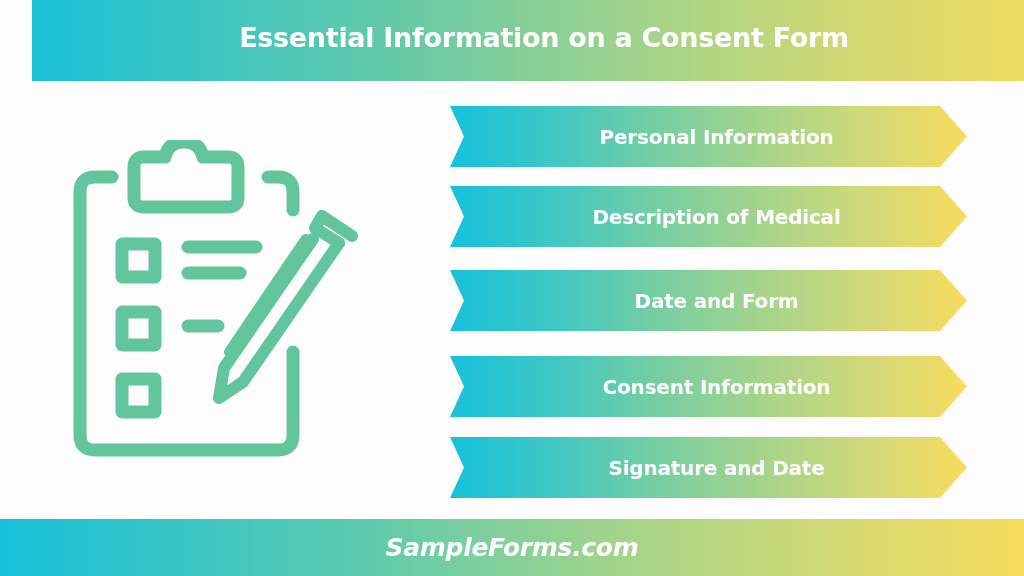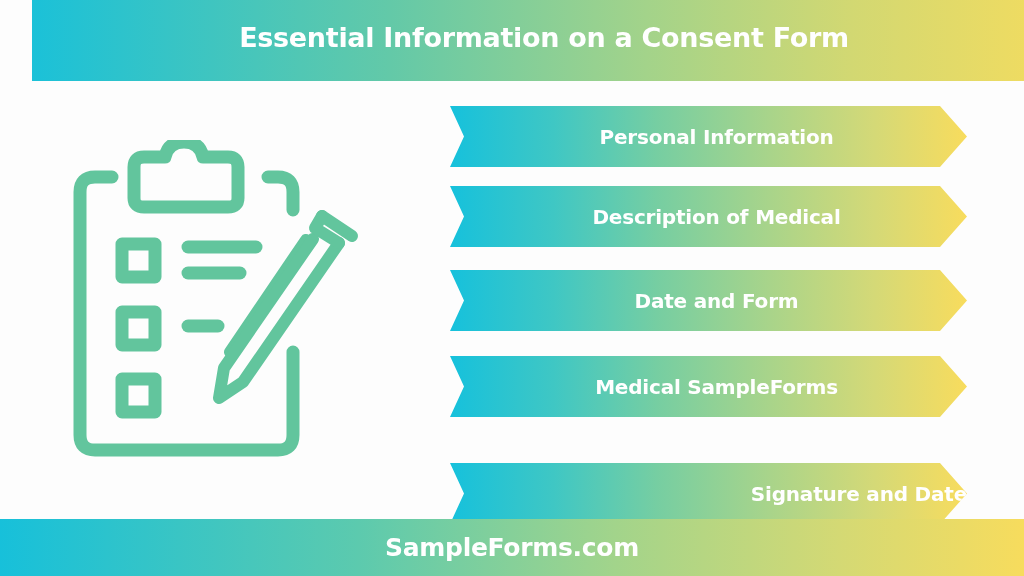--- a/index.html
+++ b/index.html
@@ -13,21 +13,21 @@
       background: linear-gradient(90deg, #1bc1d8 0%, #63c9a8 35%, #a3d38a 60%, #d2d872 80%, #f3dc5f 100%);
       display: flex; align-items: center; justify-content: center; margin-left: 32px;
     }
     .header-title {
       color: #ffffff; font-weight: bold; font-size: 27px; letter-spacing: -0.3px;
       margin-top: -6px;
     }
     .footer {
       position: absolute; left: 0; top: 519px; width: 1024px; height: 57px;
       background: linear-gradient(90deg, #17c0da 0%, #5ccaae 35%, #a2d48b 60%, #d4d974 82%, #f7dc5d 100%);
-      display: flex; align-items: center; justify-content: center;
+      display: flex; align-items: center; justify-content: center; font-style: italic;
     }
     .footer-text {
       color: #ffffff; font-weight: bold; font-size: 25px; letter-spacing: -0.3px;
     }
     .illustration {
       position: absolute; left: 60px; top: 140px; width: 320px; height: 330px;
     }
     .ribbon {
       position: absolute; left: 450px; width: 517px; height: 61px;
       background: linear-gradient(90deg, #16c1dc 0%, #3fc7c4 20%, #76cea2 40%, #a9d48a 62%, #d4d977 82%, #f8dc5d 100%);
@@ -72,21 +72,21 @@
 <div class="ribbon" style="top:106px;">
   <span class="ribbon-label">Personal Information</span>
 </div>
 <div class="ribbon" style="top:186px;">
   <span class="ribbon-label">Description of Medical</span>
 </div>
 <div class="ribbon" style="top:270px;">
   <span class="ribbon-label">Date and Form</span>
 </div>
 <div class="ribbon" style="top:356px;">
-  <span class="ribbon-label">Medical SampleForms</span>
+  <span class="ribbon-label">Consent Information</span>
 </div>
-<div class="ribbon" style="top:463px;justify-content:flex-end;">
+<div class="ribbon" style="top:437px;">
   <span class="ribbon-label">Signature and Date</span>
 </div>
 
 <div class="footer">
   <div class="footer-text">SampleForms.com</div>
 </div>
 
 </body></html>

